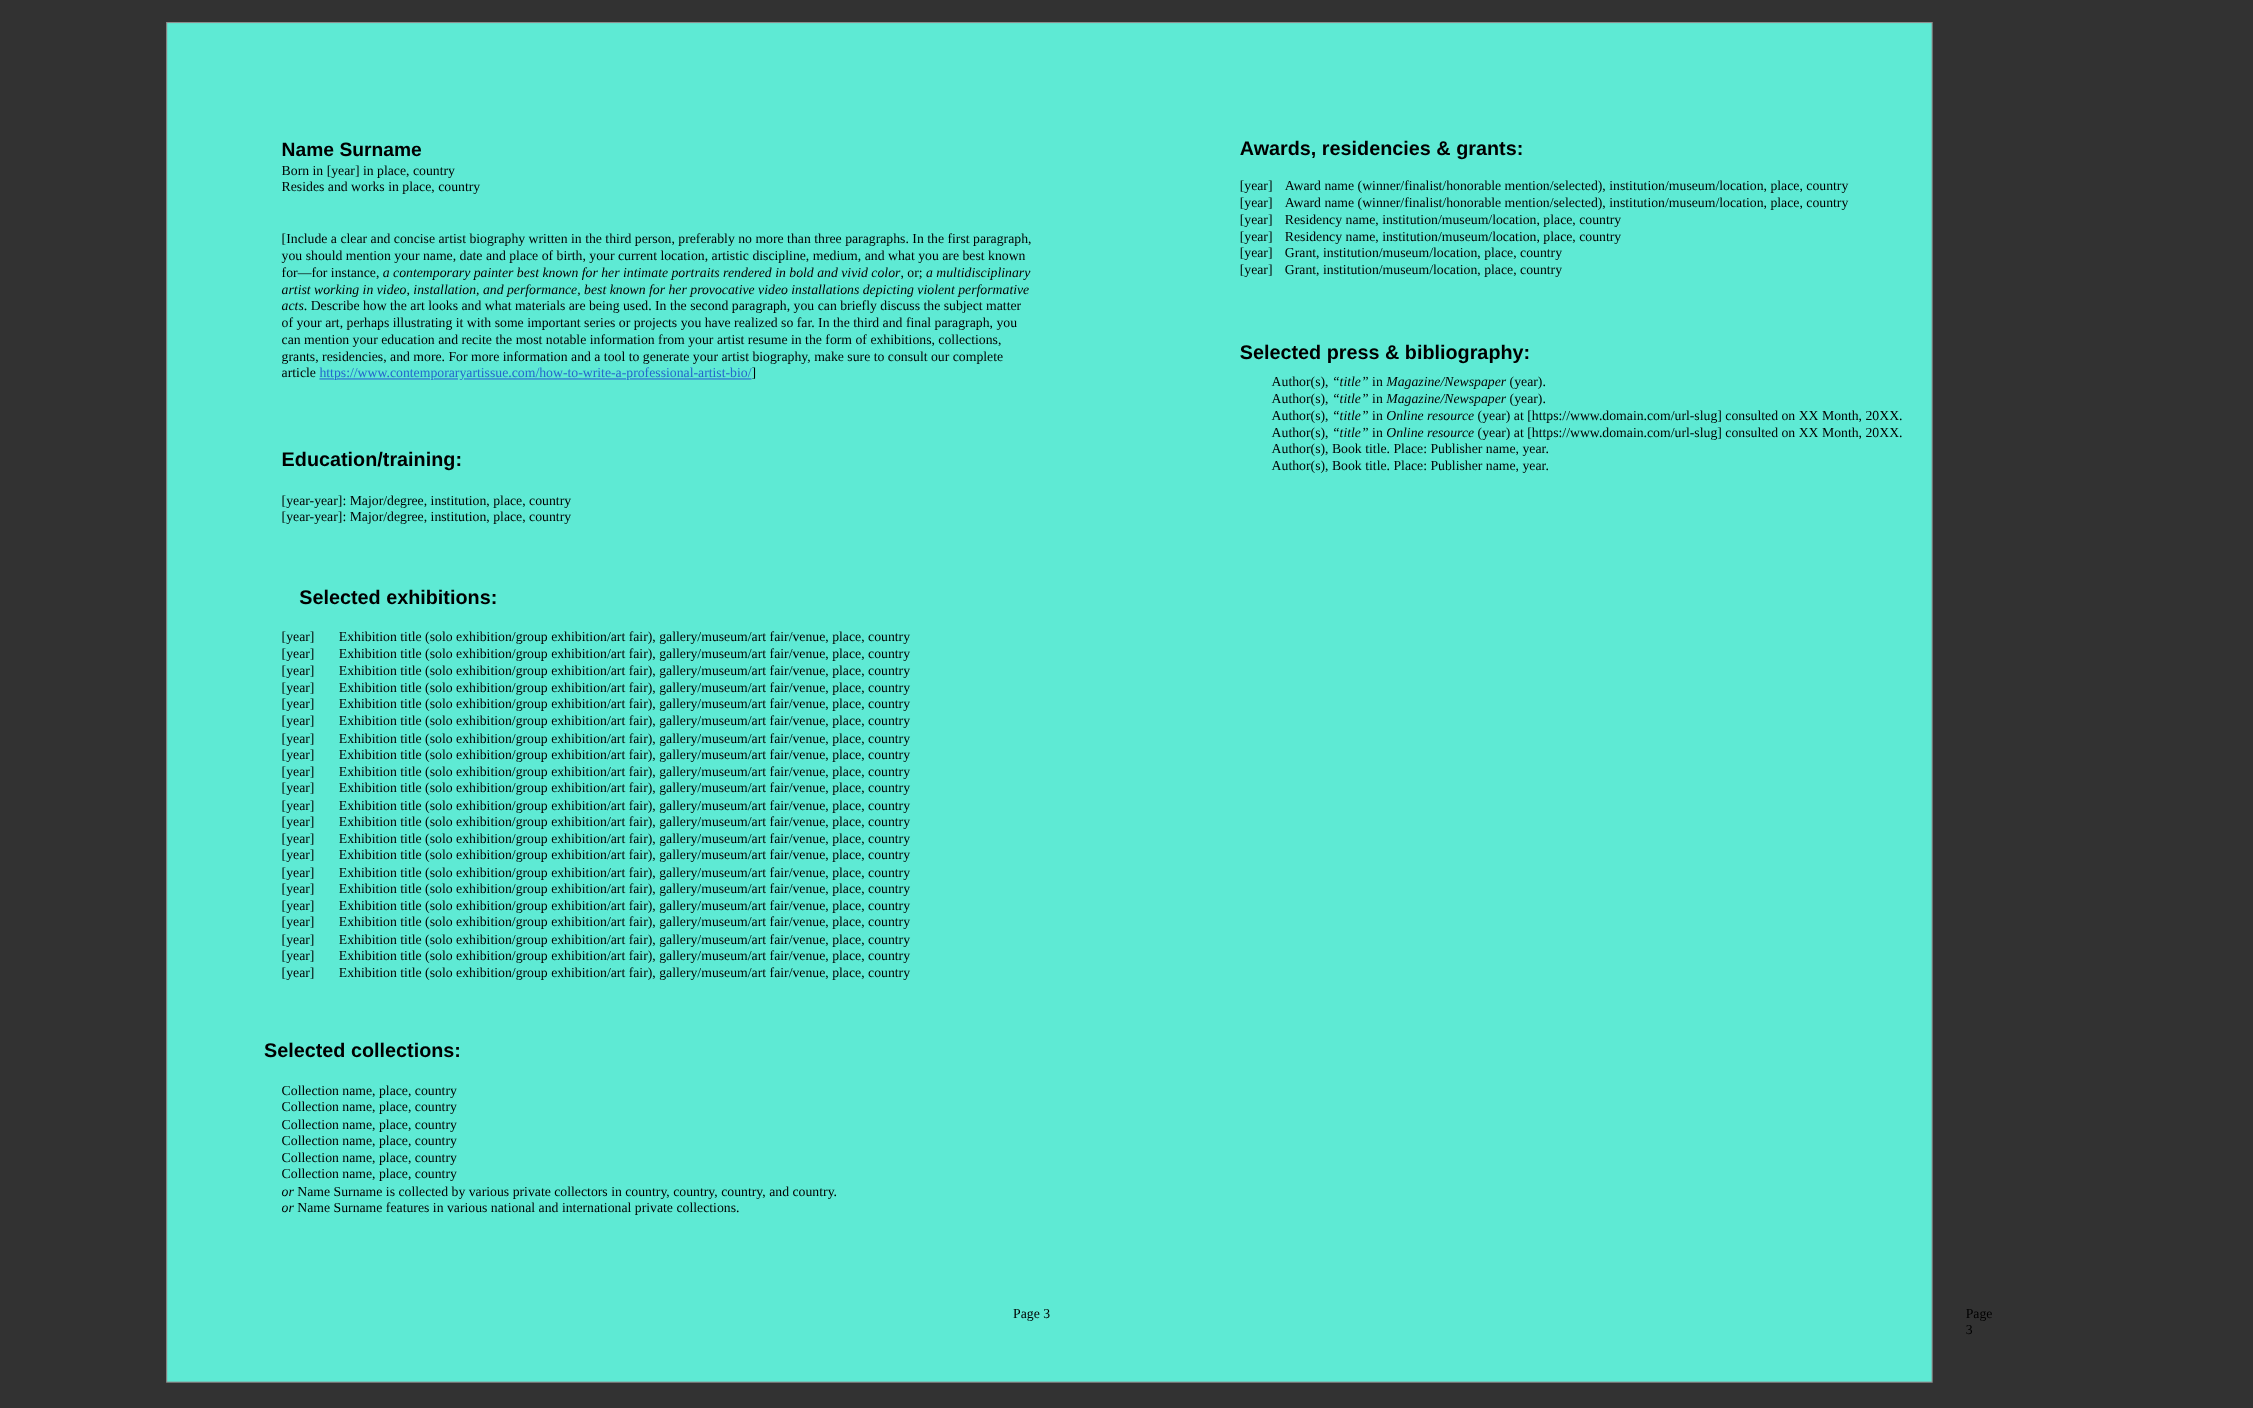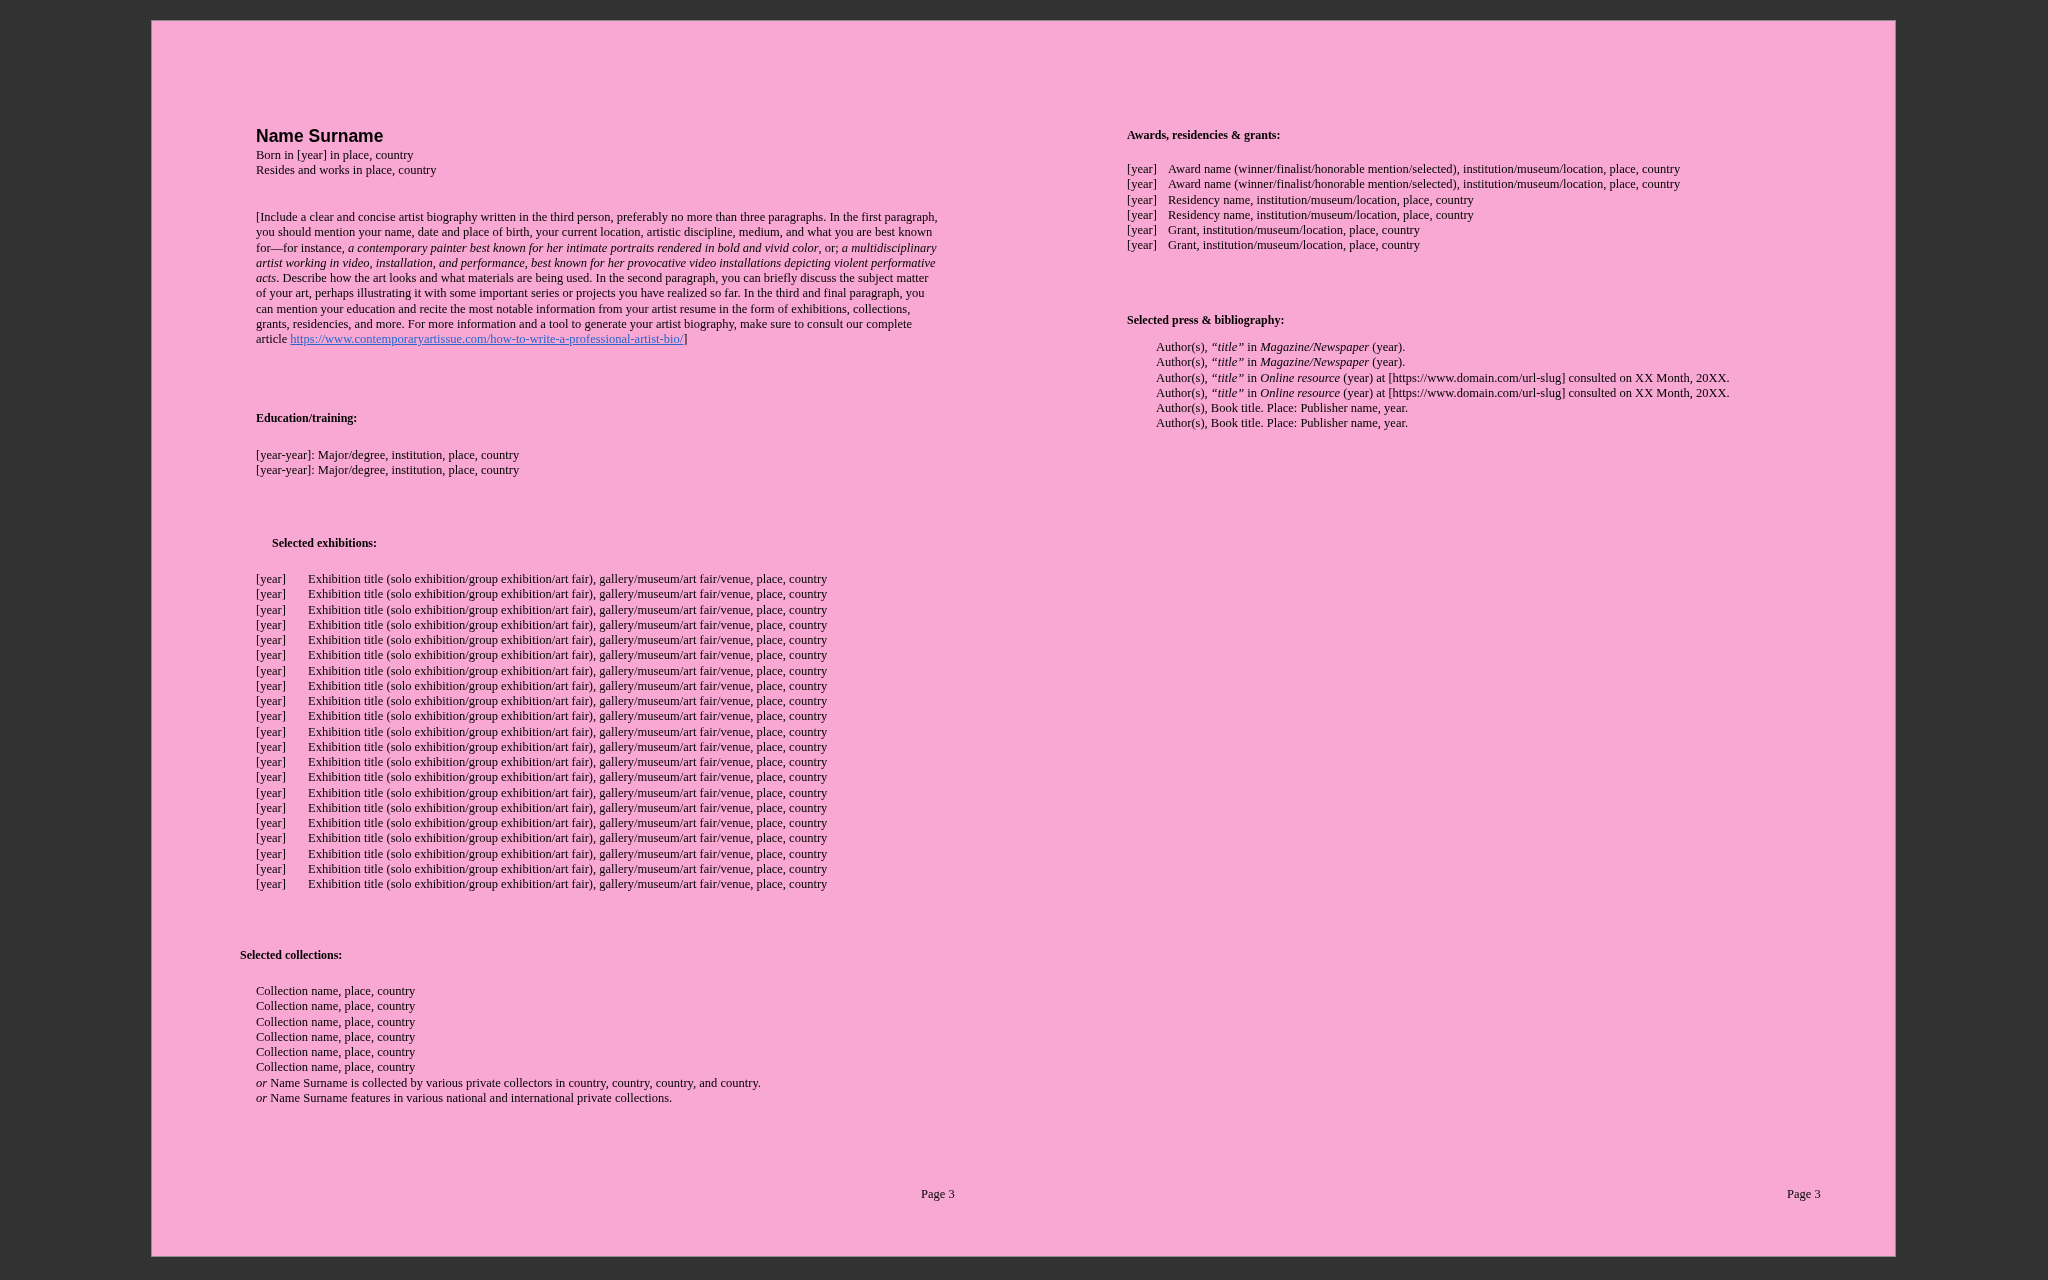--- a/index.html
+++ b/index.html
@@ -1,20 +1,20 @@
 <!DOCTYPE html>
 <html><head>
 <meta charset="utf-8">
 <style>
   html,body{margin:0;padding:0;}
   body{width:2048px;height:1280px;background:#323232;overflow:hidden;position:relative;}
-  .sheet{position:absolute;left:152px;top:21px;width:1743px;height:1235px;background:#f9a8d4;box-shadow:0 0 0 1px #8d8d8d;}
+  .sheet{position:absolute;left:152px;top:21px;width:1604px;height:1235px;background:#5eead4;box-shadow:0 0 0 1px #8d8d8d;}
   .abs{position:absolute;margin:0;padding:0;}
   .serif{font-family:"Liberation Serif",serif;font-size:12.5px;line-height:15.25px;color:#000;}
-  .h{font-family:Liberation Serif, serif;font-weight:bold;font-size:12px;line-height:16px;color:#000;white-space:nowrap;}
+  .h{font-family:Liberation Sans, sans-serif;font-weight:bold;font-size:18px;line-height:16px;color:#000;white-space:nowrap;}
   .name{font-family:"Liberation Sans",sans-serif;font-weight:bold;font-size:17.5px;line-height:21px;color:#000;white-space:nowrap;}
   .row{white-space:nowrap;}
   .yr{display:inline-block;width:52px;}
   .yr-r{display:inline-block;width:41px;}
   .seg-n{font-style:normal;}
   .seg-i{font-style:italic;margin-top:26px;}
   .seg-link{color:#2666cc;text-decoration:underline;cursor:pointer;text-align:center;}
   .bio{width:684px;text-align:left;}
 </style>
 </head>

